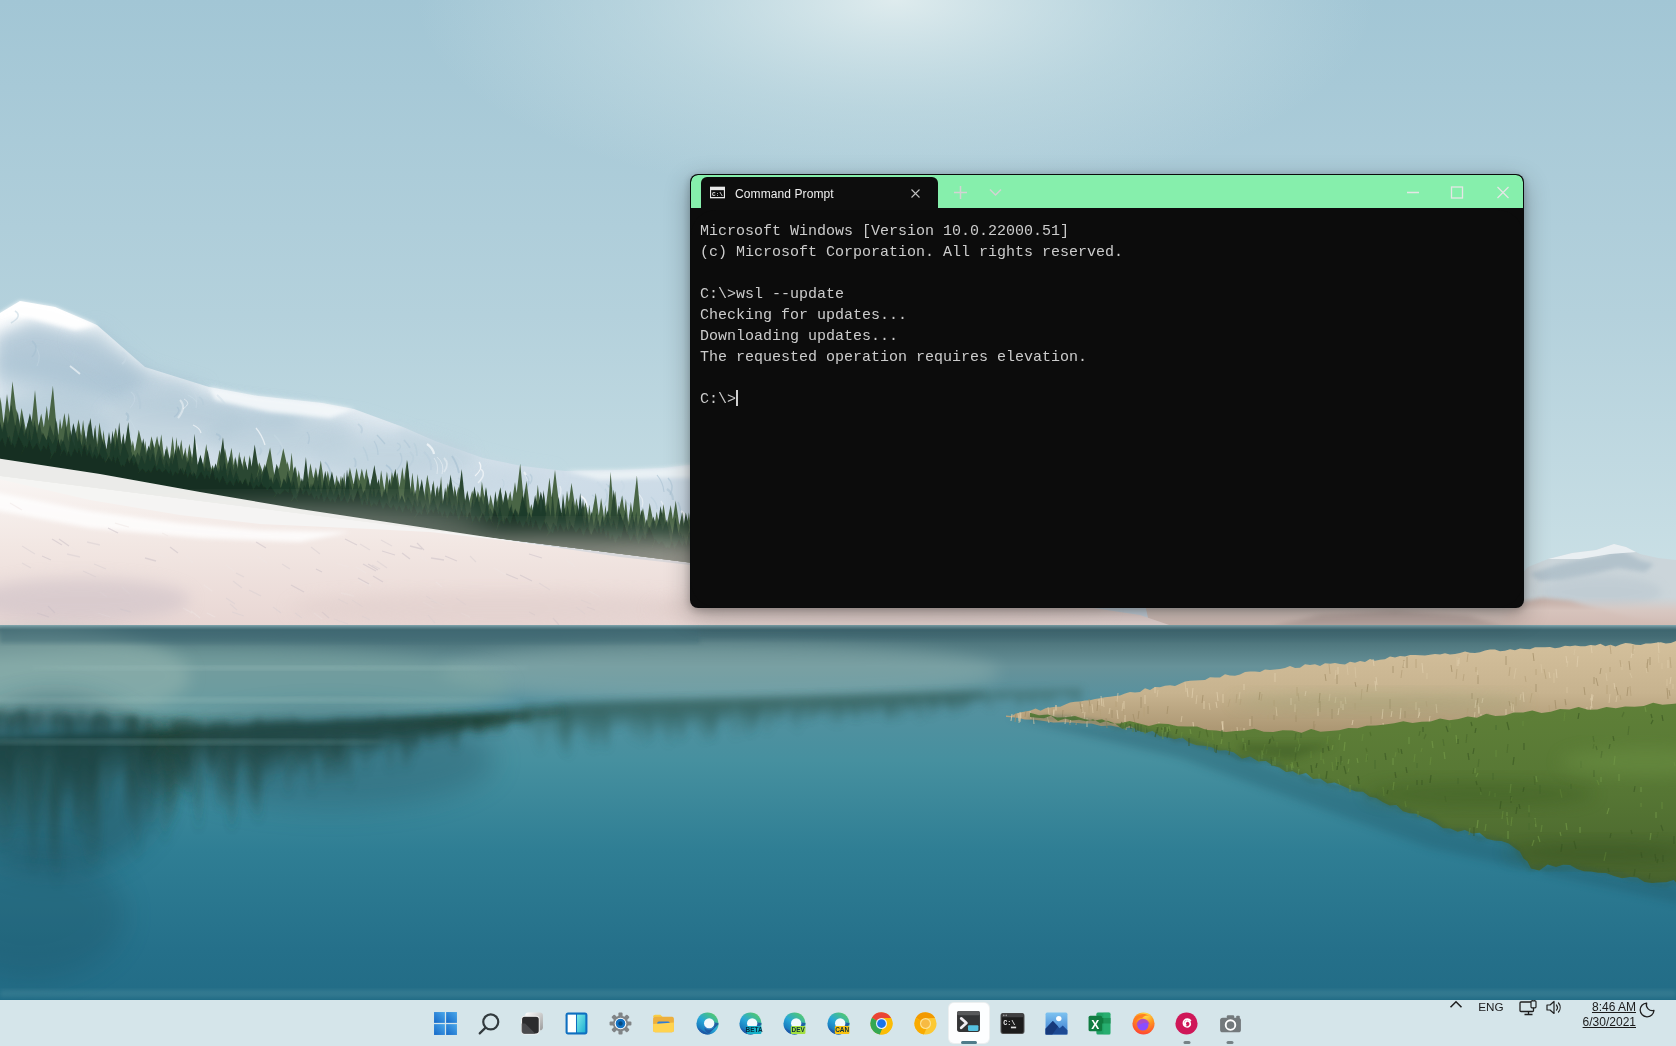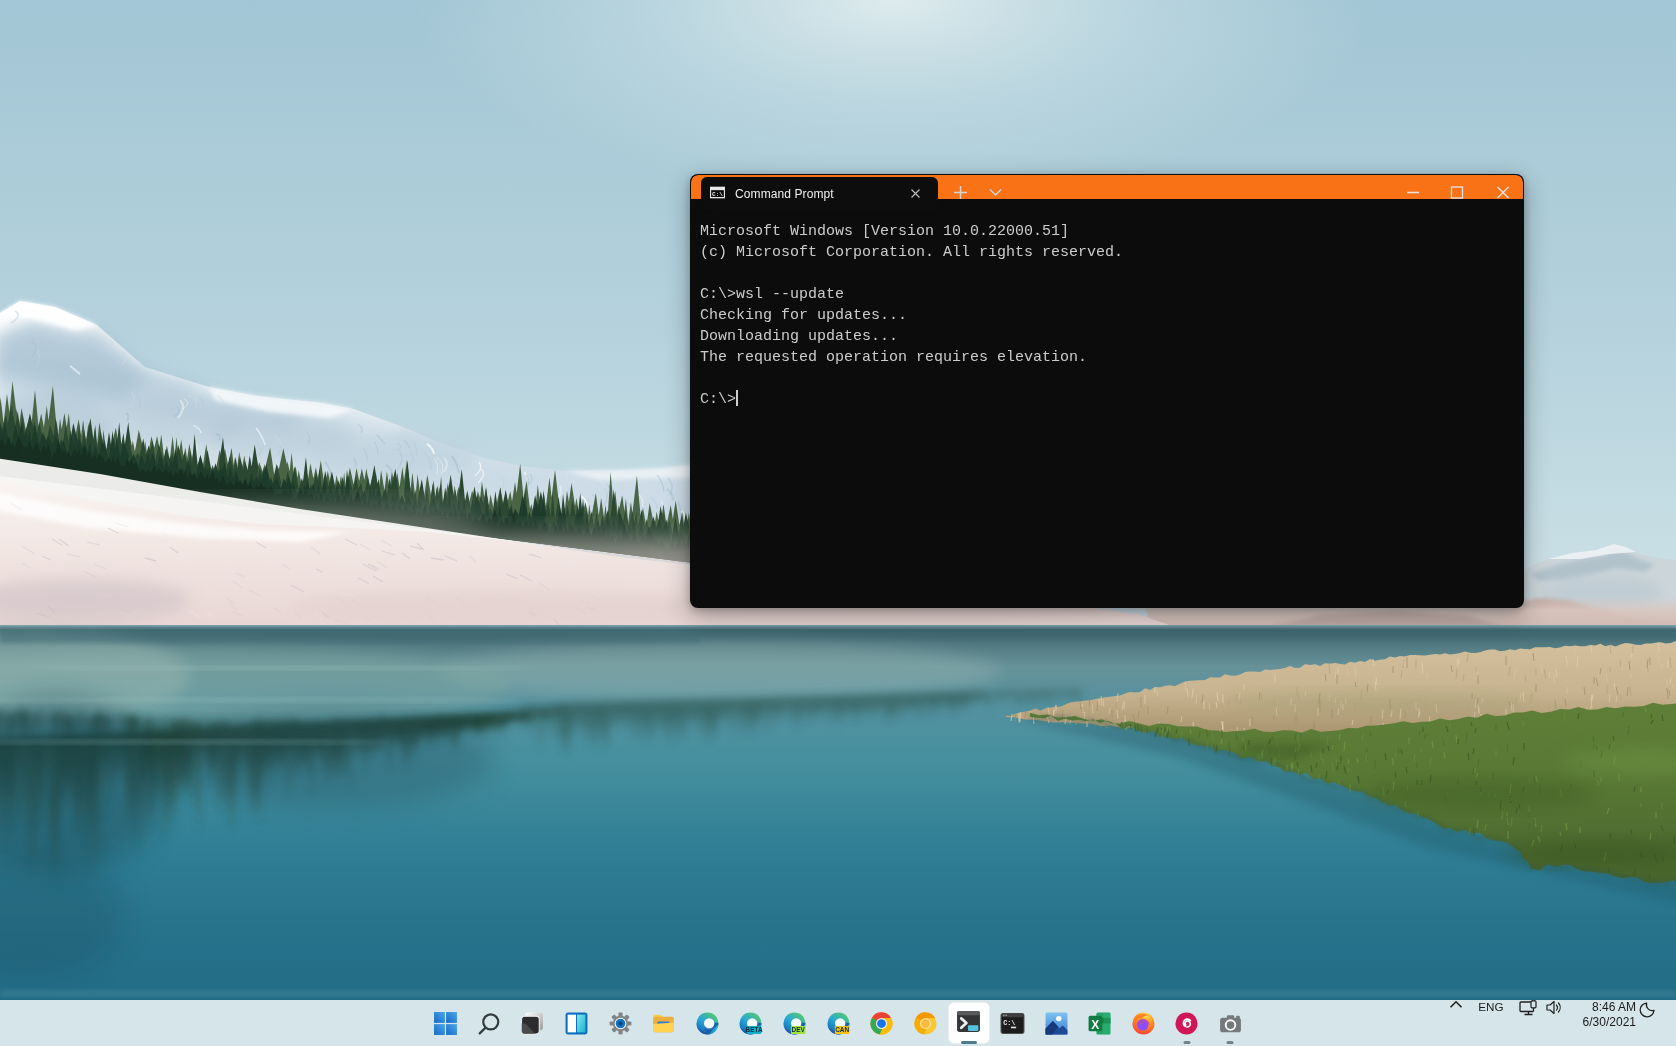--- a/index.html
+++ b/index.html
@@ -1,31 +1,31 @@
 <!DOCTYPE html>
 <html><head><meta charset="utf-8">
 <style>
 html,body{margin:0;padding:0;width:1676px;height:1046px;overflow:hidden;background:#aecdda;}
 body{font-family:"Liberation Sans",sans-serif;position:relative;}
 #wall{position:absolute;left:0;top:0;}
 #term{position:absolute;left:690px;top:174px;width:834px;height:434px;background:#0c0c0c;border-radius:8px;
   box-shadow:0 8px 26px rgba(0,0,0,.30), 0 2px 8px rgba(0,0,0,.24);overflow:hidden;border:1px solid rgba(10,12,14,.6);box-sizing:border-box;}
-#tbar{position:absolute;left:0;top:0;right:0;height:24px;background:#f97316;border-radius:7px 7px 0 0;}
+#tbar{position:absolute;left:0;top:0;right:0;height:33px;background:#86efac;border-radius:7px 7px 0 0;}
 #tab{position:absolute;left:10px;top:2px;width:237px;height:33px;background:#0d0d0d;border-radius:6px 6px 0 0;}
 #tab .ticon{position:absolute;left:9px;top:8px;}
 #tab .tlabel{position:absolute;left:34px;top:10px;font-size:12px;color:#efefef;letter-spacing:.1px;}
 #caps{position:absolute;right:0;top:0;height:35px;width:139px;}
 #caps svg{display:block;}
 #tout{margin:0;padding:11px 0 0 9px;font-family:"Liberation Mono",monospace;font-size:15px;line-height:21px;color:#cccccc;}
 #caret{display:inline-block;width:2px;height:16px;background:#cfcfcf;vertical-align:-3px;}
 #taskbar{position:absolute;left:0;top:1000px;width:1676px;height:46px;background:#d5e5ea;}
 #icons{position:absolute;left:424px;top:0;height:46px;display:flex;align-items:center;}
 .ic{width:43.6px;height:46px;display:flex;align-items:center;justify-content:center;position:relative;}
 #tray{position:absolute;right:0;top:0;height:46px;display:flex;align-items:flex-start;color:#1b1b1b;}
-#clock{font-size:12px;line-height:15px;text-align:right;color:#1b1b1b;margin:0 2px 0 12px;}
+#clock{font-size:12px;line-height:15px;text-align:right;color:#1b1b1b;margin:0 2px 0 12px;text-decoration:underline;}
 .pill{position:absolute;bottom:2px;left:50%;transform:translateX(-50%);height:3px;border-radius:2px;}
 </style></head>
 <body>
 <svg id="wall" width="1676" height="1046" viewBox="0 0 1676 1046">
 <defs>
 <linearGradient id="sky" x1="0" y1="0" x2="0" y2="1">
  <stop offset="0" stop-color="#a2c6d5"></stop>
         <stop offset="0.5" stop-color="#b4d1dc"></stop>
  <stop offset="0.9" stop-color="#c9dfe5"></stop>
         <stop offset="1" stop-color="#cfe2e6"></stop>

